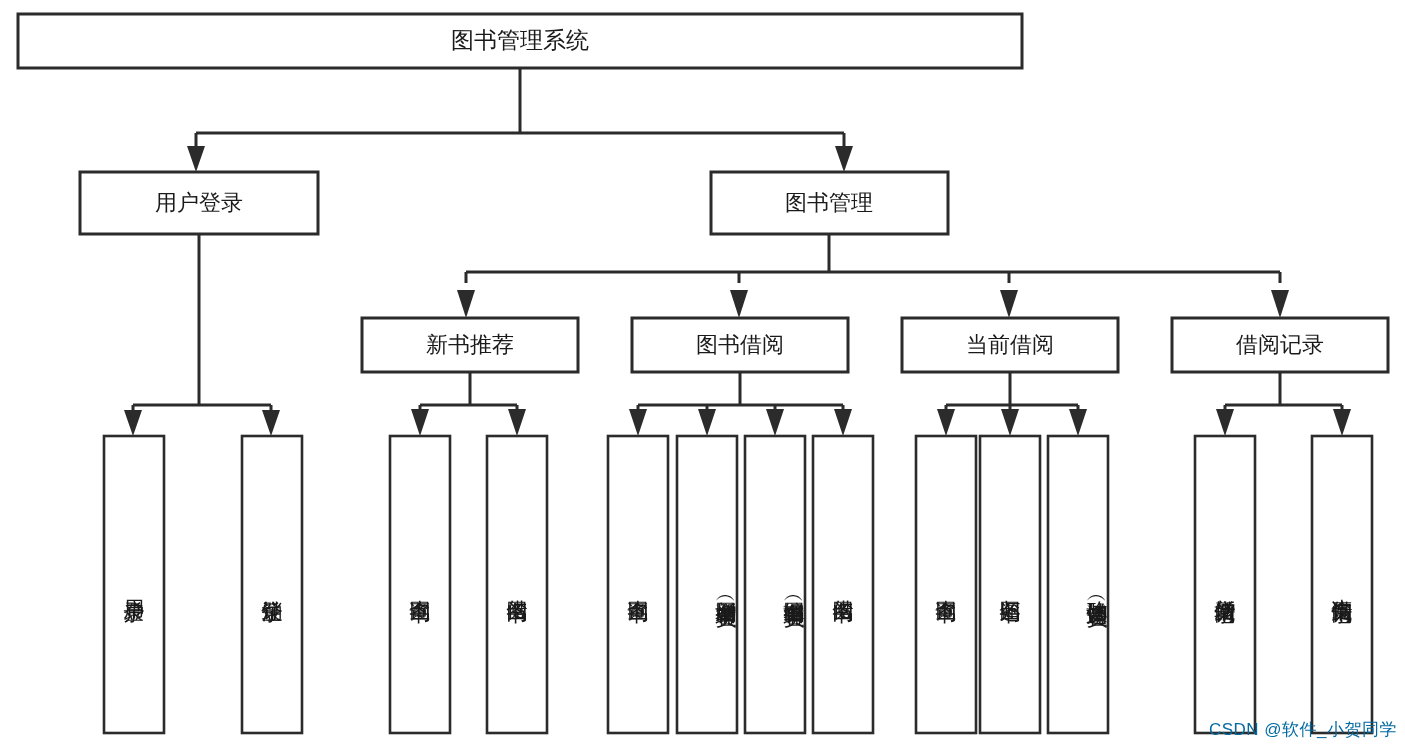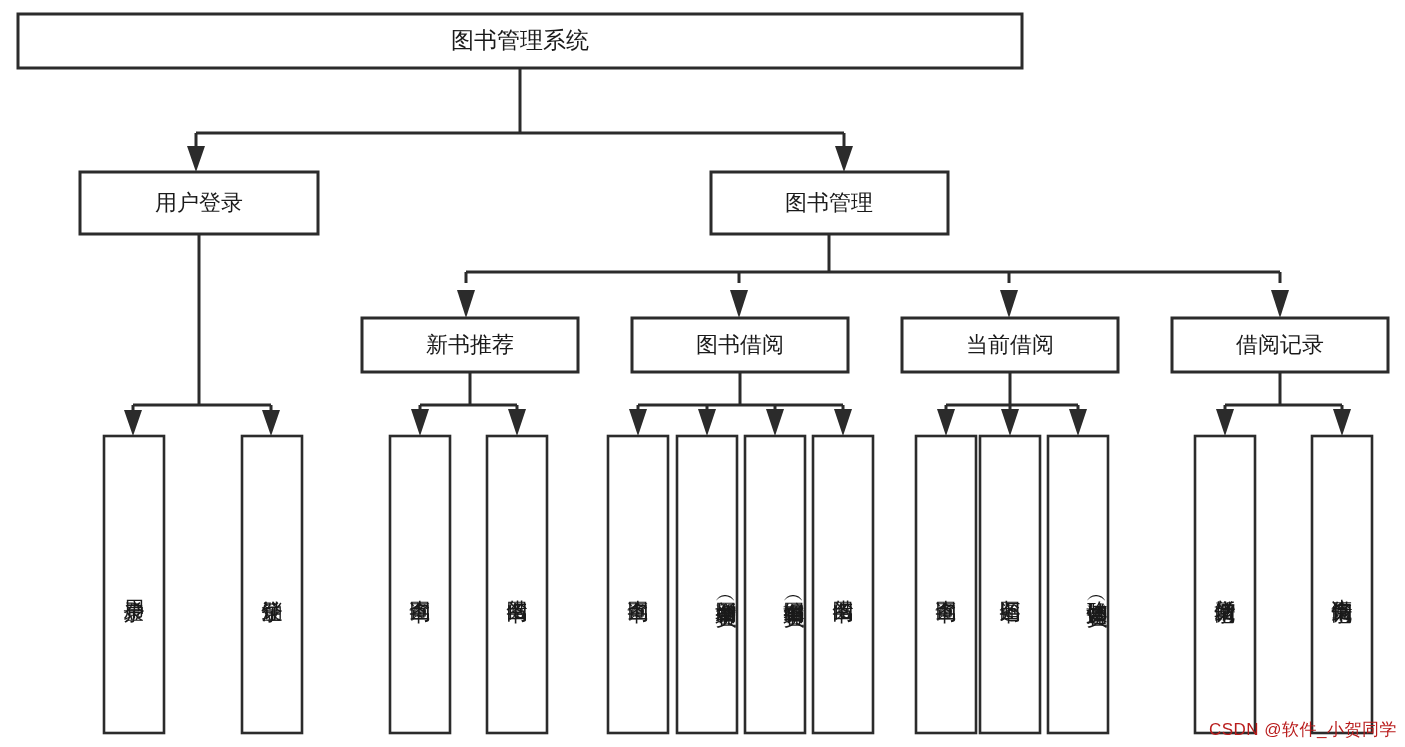--- a/index.html
+++ b/index.html
@@ -67,21 +67,21 @@
     letter-spacing: 1px;
     white-space: nowrap;
     pointer-events: none;
   }
   .watermark {
     position: absolute;
     right: 8px;
     bottom: 6px;
     font-family: "Liberation Sans", "DejaVu Sans", sans-serif;
     font-size: 17px;
-    color: #b91c1c;
+    color: #0369a1;
     letter-spacing: 0.5px;
     white-space: nowrap;
   }
 </style>
 </head>
 <body>
 
 <div id="diagram-root">
 
   <svg id="flow" viewBox="0 0 1405 747" xmlns="http://www.w3.org/2000/svg">

